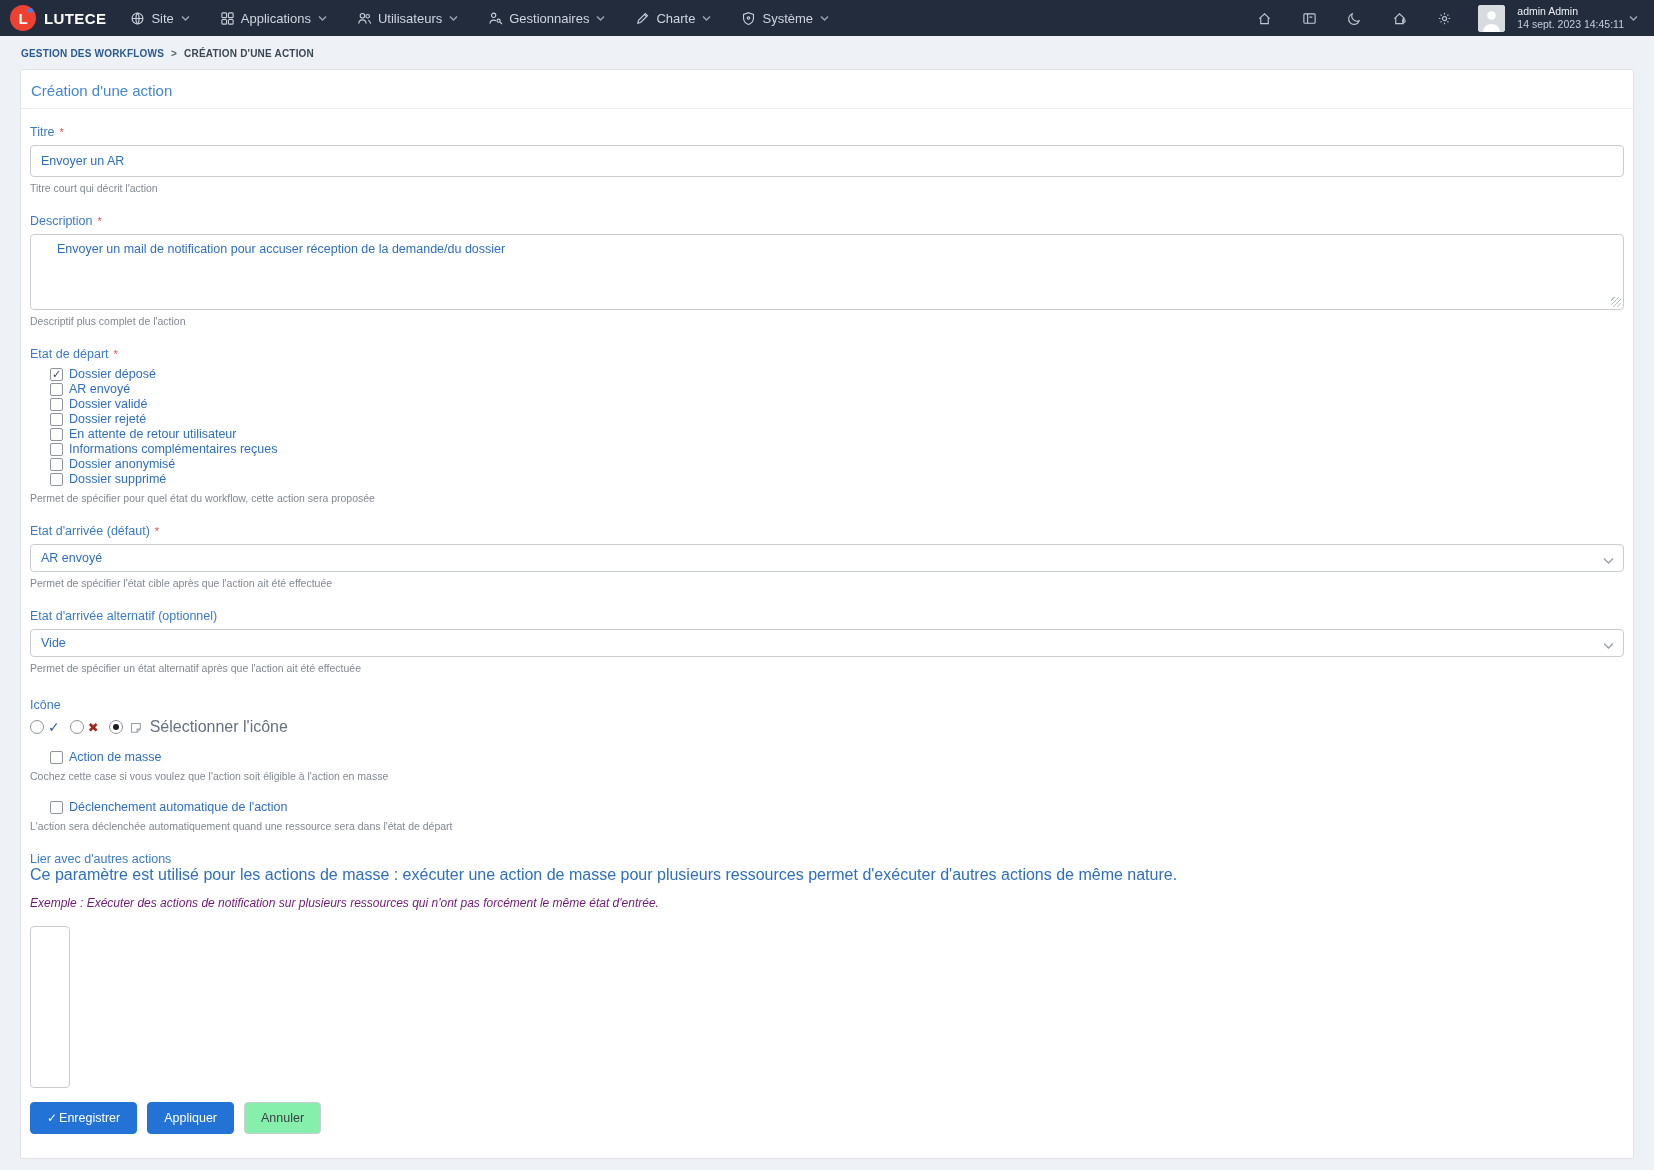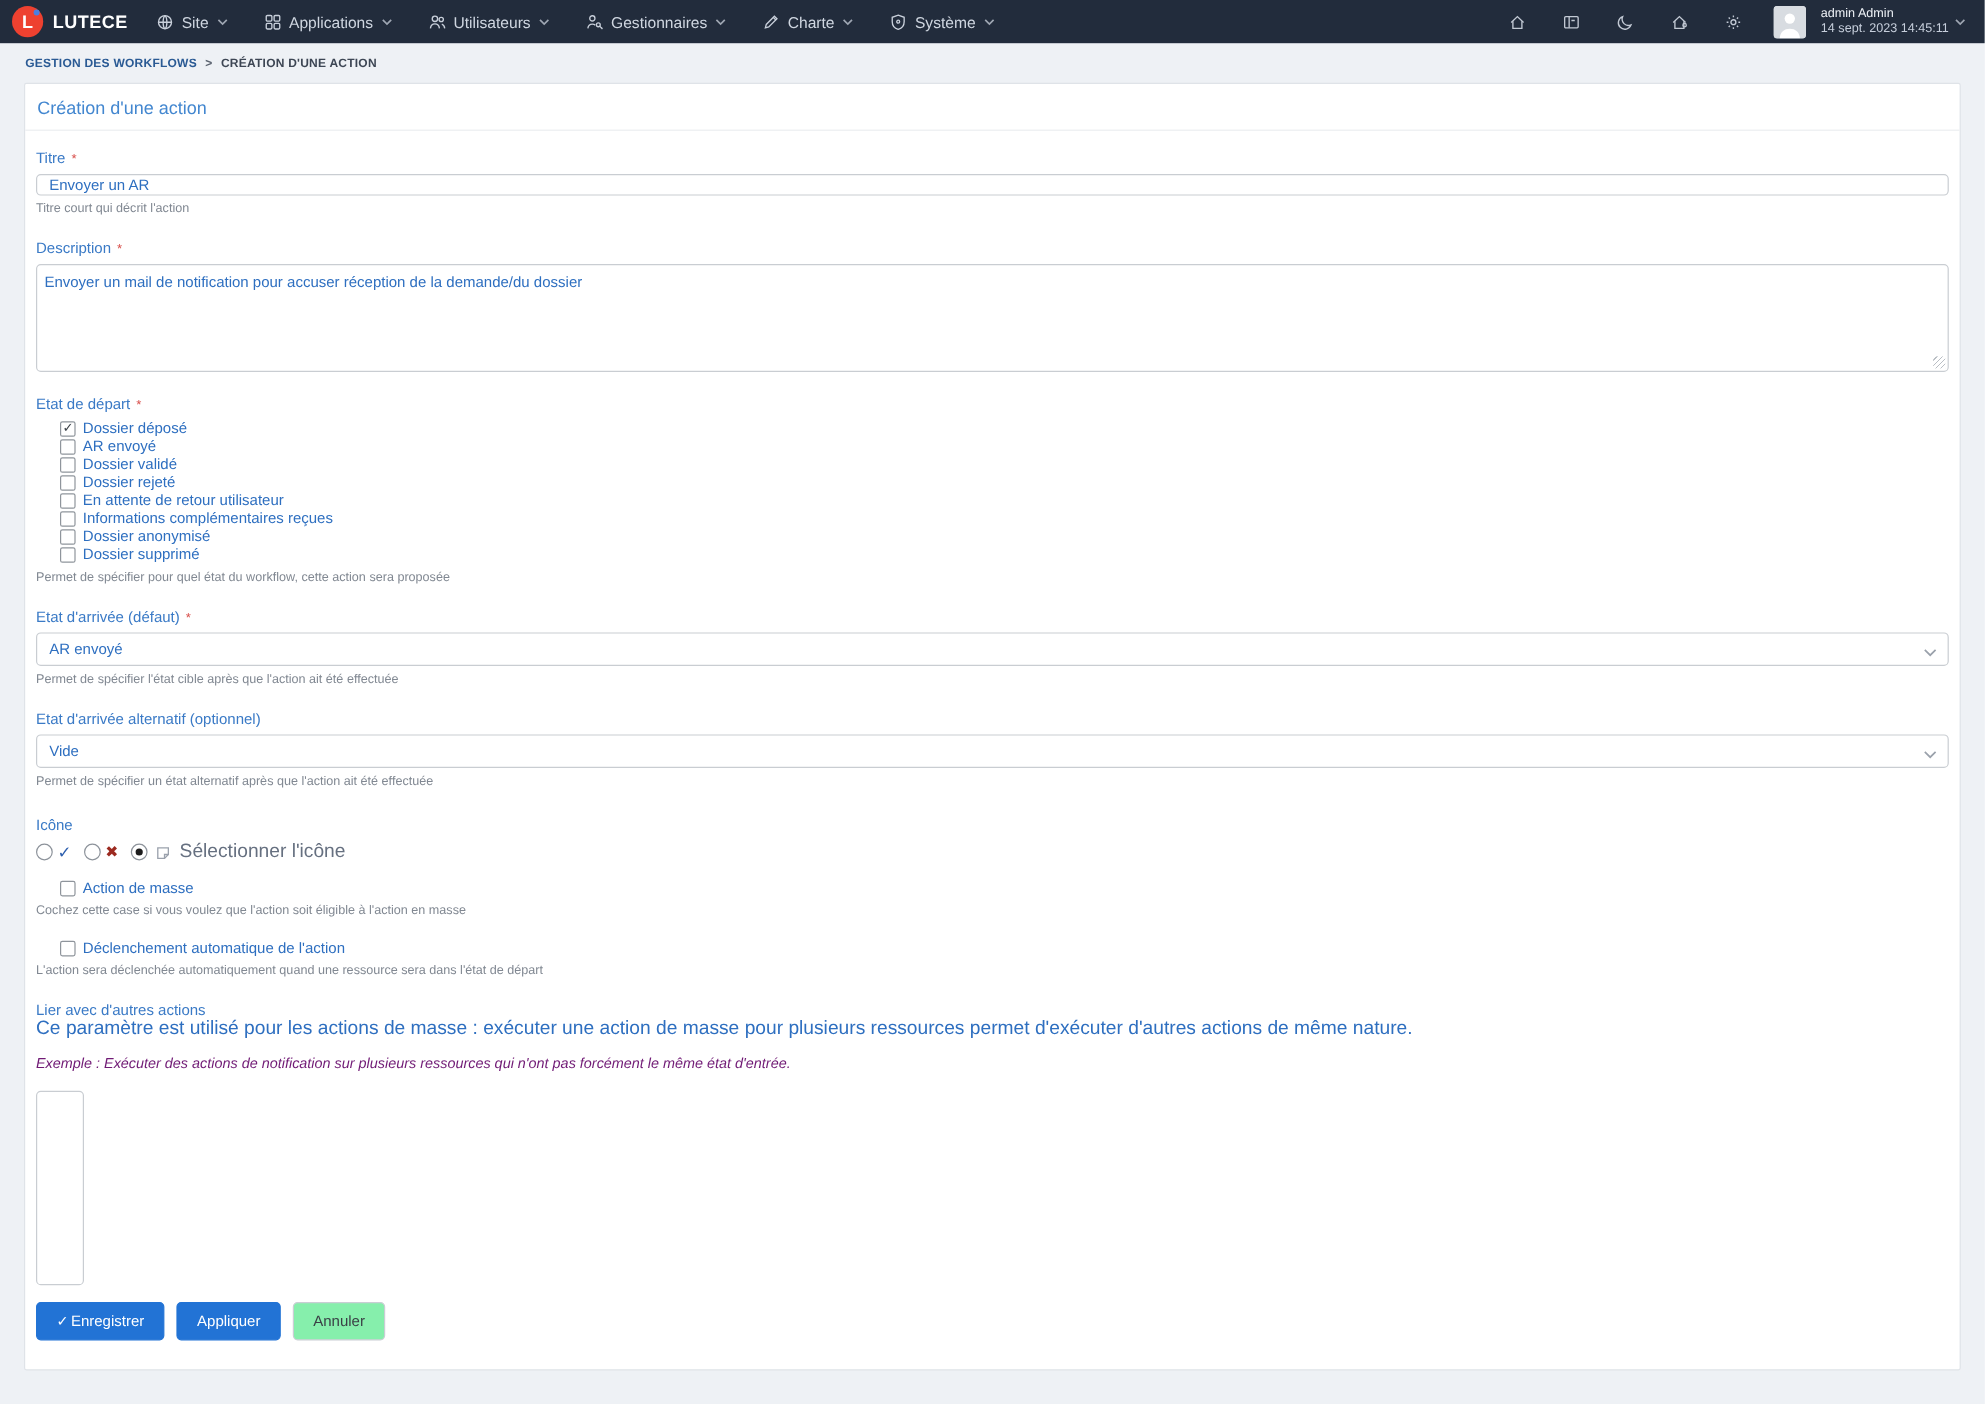--- a/index.html
+++ b/index.html
@@ -40,22 +40,22 @@
   .card-title { color:#4387d0; font-size:15px; font-weight:normal; }
   .card-body { padding:16px 9px 24px; }
   
   .group { margin-bottom:20px; }
   .flabel { display:block; color:#3a7ac6; font-size:12.5px; margin-bottom:6px; }
   .req { color:#d9534f; margin-left:5px; font-size:11px; }
   .tinput, .textarea, .selectbox {
     width:100%; border:1px solid #c9cdd2; border-radius:4px; background:#fff;
     color:#2e6fc0; font-size:12.5px; font-family:"Liberation Sans","DejaVu Sans",sans-serif;
   }
-  .tinput { height:18px; padding:0 10px; }
-  .textarea { height:90px; padding:7px 6px; resize:none; position:relative; display:block; }
+  .tinput { height:32px; padding:0 10px; }
+  .textarea { height:76px; padding:7px 26px; resize:none; position:relative; display:block; }
   .ta-wrap { position:relative; }
   .ta-grip { position:absolute; right:3px; bottom:3px; width:10px; height:10px;
     background:repeating-linear-gradient(135deg, transparent 0 2px, #b9bec4 2px 3px); pointer-events:none; }
   .help { color:#818892; font-size:10.5px; margin-top:5px; }
   .cbrow { display:flex; align-items:center; line-height:15px; cursor:pointer;padding-left:20px; }
   .cb { width:13px; height:13px; border:1px solid #8f959c; border-radius:2px; background:#fff;
         display:inline-block; position:relative; margin-right:6px; flex:none; }
   .cb.checked::after { content:"✓"; position:absolute; left:1px; top:-1px; font-size:11px; color:#3c4248; font-weight:bold; line-height:13px; }
   .cblabel { color:#2e6fc0; font-size:12.5px; }
   .select-wrap { position:relative; }
@@ -251,20 +251,21 @@
       <input class="tinput" type="text" value="Envoyer un AR" style="">
       <div class="help">Titre court qui décrit l'action</div>
     </div>
 
     <div class="group">
       <label class="flabel"><span>Description</span><span class="req">*</span></label>
       <div class="ta-wrap">
         <textarea class="textarea" style="">Envoyer un mail de notification pour accuser réception de la demande/du dossier</textarea>
         <span class="ta-grip"></span>
       </div>
+      <div class="help">Descriptif plus complet de l'action</div>
     </div>
 
     <div class="group">
       <label class="flabel"><span>Etat de départ</span><span class="req">*</span></label>
       <div class="cbrow">
           <span class="cb checked"></span>
           <span class="cblabel">Dossier déposé</span>
         </div>
       <div class="cbrow">
           <span class="cb"></span>

